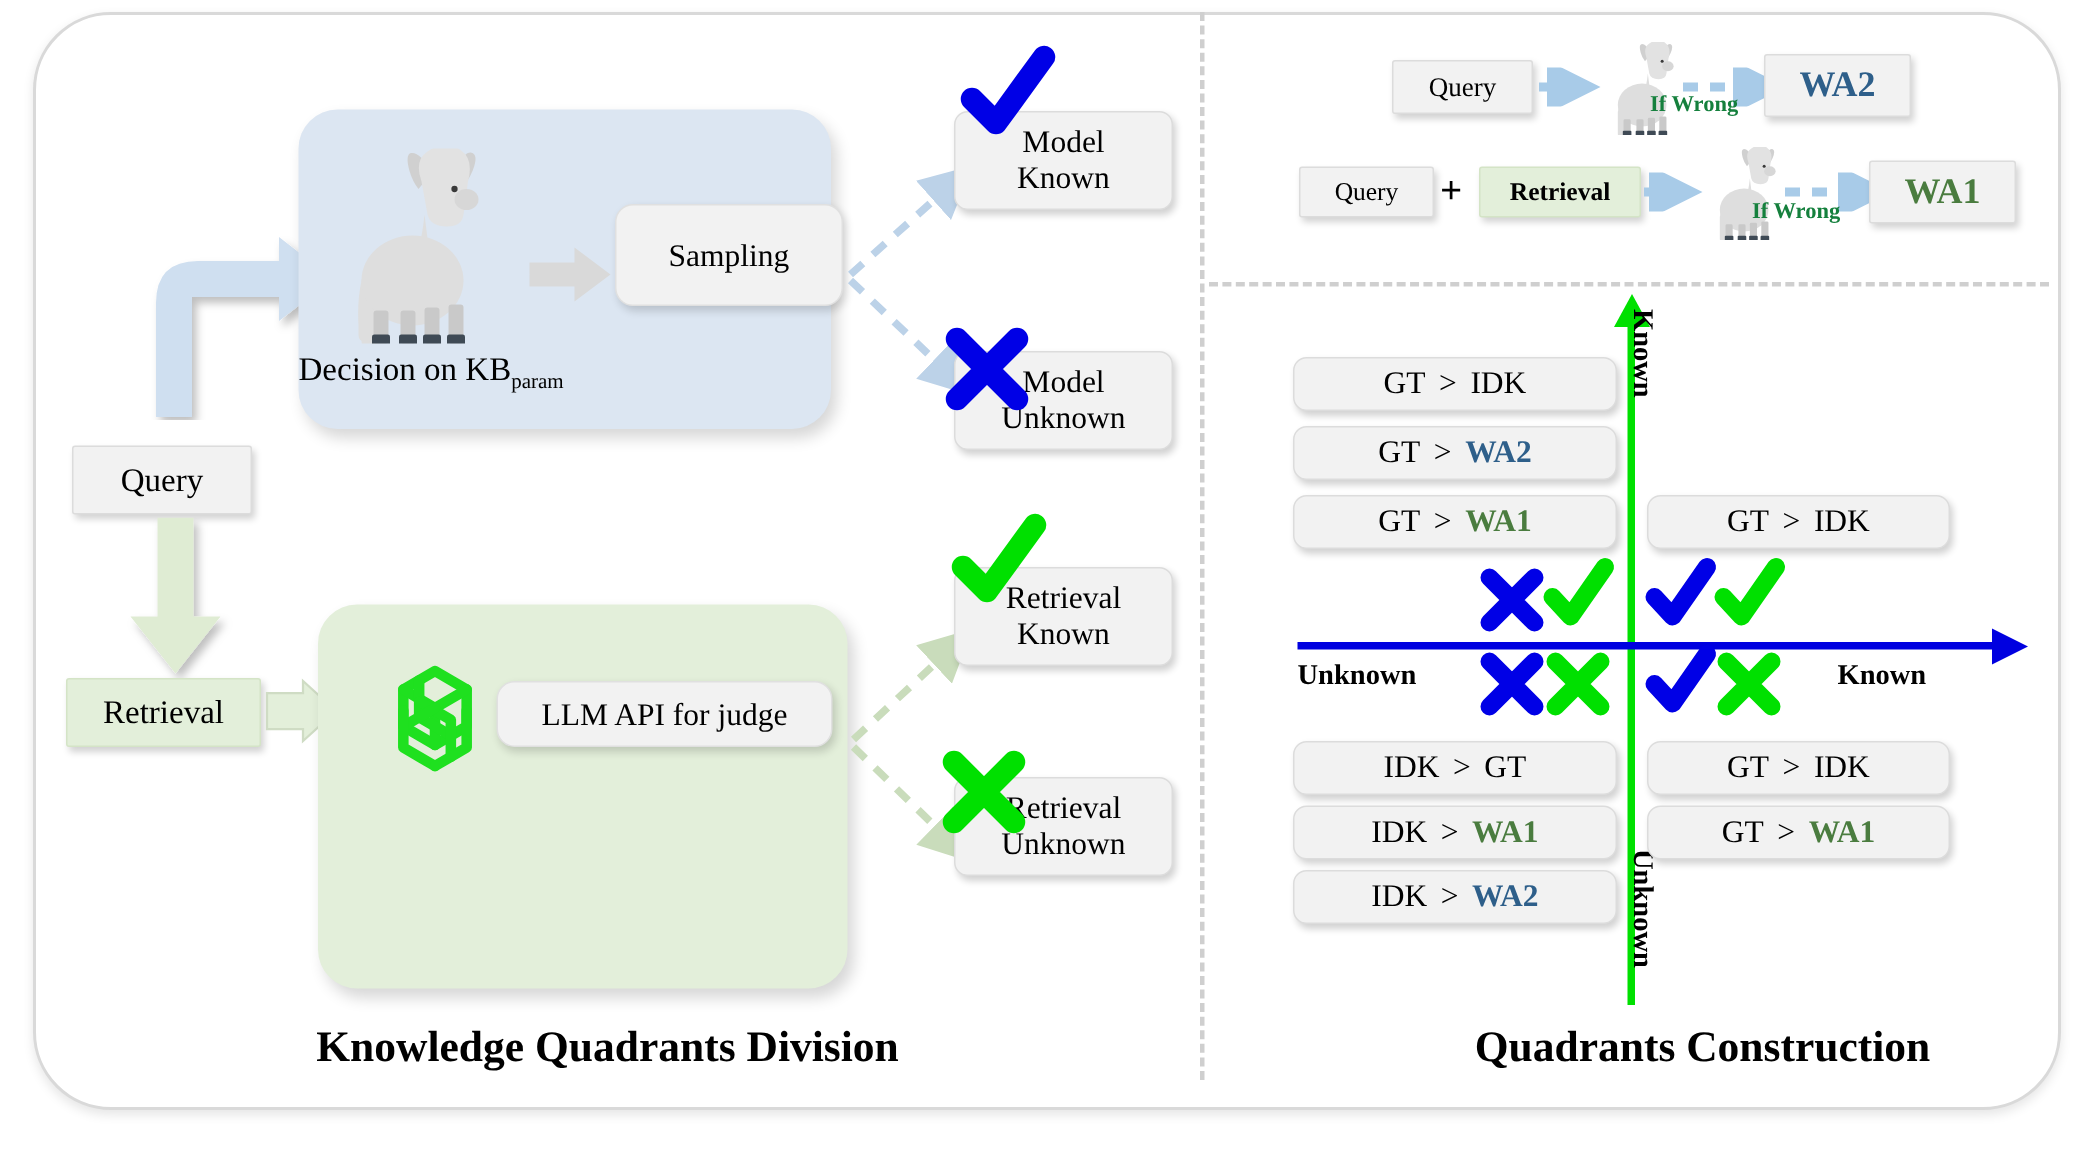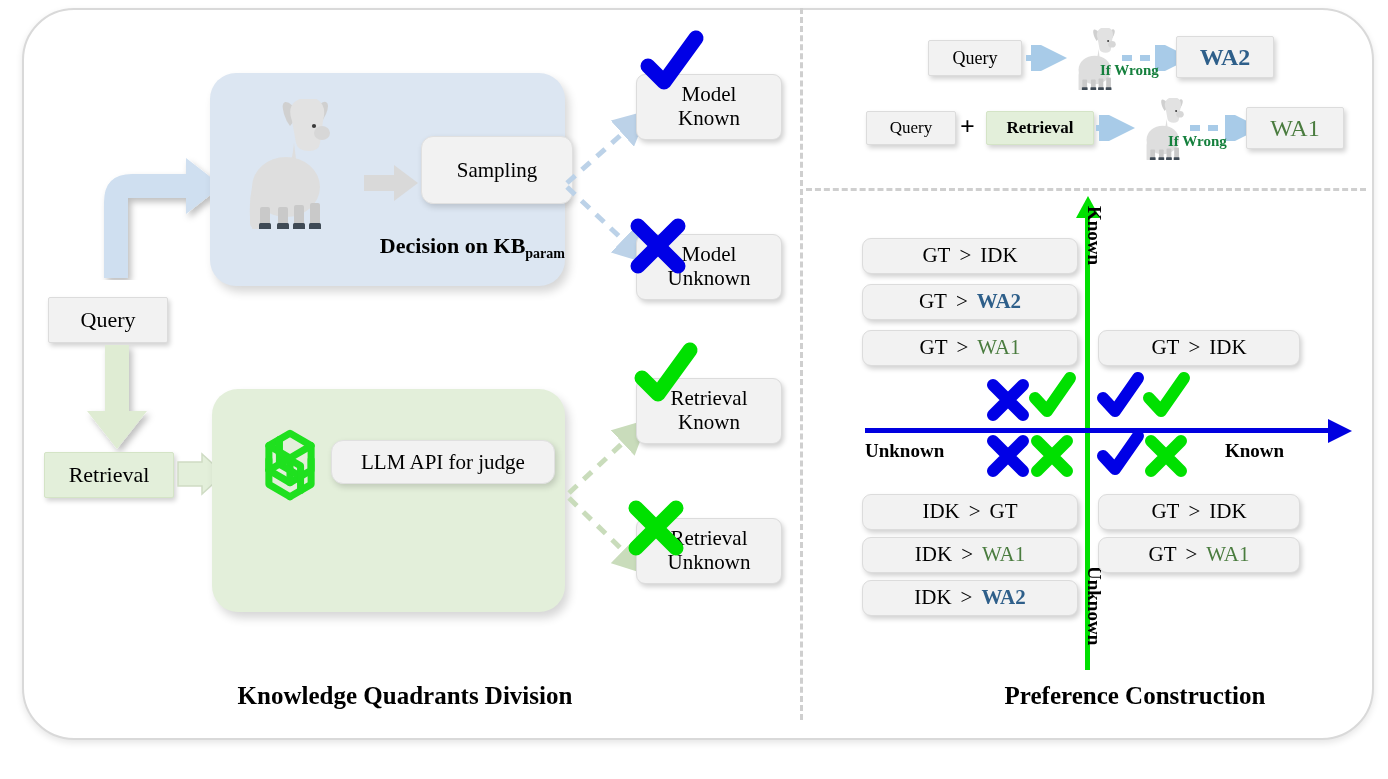--- a/index.html
+++ b/index.html
@@ -33,22 +33,22 @@
   .gbox.sq{border-radius:2px;}
 
   
   .panel{
     position:absolute;border-radius:26px;
     box-shadow:4px 6px 10px rgba(0,0,0,.16);
   }
   .panel.blue{background:#dce6f2;}
   .panel.green{background:#e3efda;}
   .panel-caption{
-    position:absolute;width:100%;text-align:right;
-    font-weight:bold;font-size:22px;color:#000;
+    position:absolute;width:100%;text-align:left;
+    font-weight:normal;font-size:22px;color:#000;
   }
   .sub{font-size:14px;vertical-align:sub;}
 
   
   .chip{
     position:absolute;background:#f2f2f2;border:1px solid #e0e0e0;
     border-radius:12px;box-shadow:2px 3px 6px rgba(0,0,0,.16);
     display:flex;align-items:center;justify-content:center;
     font-size:21px;color:#000;
   }
@@ -58,28 +58,28 @@
   .mark svg{display:block;overflow:visible;}
 
   
   .axis-h{position:absolute;background:#0000e0;height:5px;}
   .axis-v{position:absolute;background:#00e000;width:5px;}
   .axis-label{position:absolute;font-weight:bold;font-size:19px;color:#000;}
   .axis-label.rot{transform-origin:left top;transform:rotate(90deg);white-space:nowrap;}
 
   
   .sec-title{
-    position:absolute;font-weight:bold;font-size:25px;color:#000;
+    position:absolute;font-weight:bold;font-size:29px;color:#000;
     text-align:center;white-space:nowrap;
   }
 
   
   .conn{position:absolute;}
   .wa-blue{color:#2e5f8a;font-weight:bold;}
-  .wa-green{color:#4a7c3f;font-weight:normal;}
+  .wa-green{color:#4a7c3f;font-weight:bold;}
   .ifwrong{
     position:absolute;color:#15803d;font-weight:bold;font-size:15px;white-space:nowrap;
   }
   .plus{position:absolute;font-size:26px;font-weight:bold;color:#000;}
 </style>
 </head>
 <body>
 
 <div class="stage">
 
@@ -105,21 +105,21 @@
   </svg>
 
   <div class="gbox sq" style="left:44px;top:452px;width:128px;height:44px;font-size:22px;background:#e3efda;border-color:#d4e4c6;">
     <span>Retrieval</span>
   </div>
 
   <svg class="conn" style="left:176px;top:452px;width:52px;height:44px;">
     <path d="M 2,10 L 2,34 L 26,34 L 26,42 L 48,22 L 26,2 L 26,10 Z" fill="#e3efda" stroke="#cfdcc4" stroke-width="1.5"></path>
   </svg>
 
-  <div class="panel blue" style="left:210px;top:73px;width:355px;height:213px;">
+  <div class="panel blue" style="left:199px;top:73px;width:355px;height:213px;">
 
     <svg style="position:absolute;left:34px;top:26px;width:106px;height:130px;">
       <g>
         <path d="M55,16 q-8,-14 -14,-13 q-4,1 -1,12 q2,7 6,12 Z" fill="#d0d0d0"></path>
         <path d="M70,14 q7,-13 12,-11 q4,2 0,12 q-3,7 -7,11 Z" fill="#d0d0d0"></path>
         <path d="M48,22 q-5,-14 4,-20 q12,-8 22,-1 q9,6 5,21 l-3,22 q-1,8 -11,8 q-11,0 -13,-8 Z" fill="#e2e2e2"></path>
         <ellipse cx="78" cy="34" rx="8" ry="7" fill="#d7d7d7"></ellipse>
         <circle cx="70" cy="27" r="2.1" fill="#3a3a3a"></circle>
         <path d="M50,44 q-2,20 -6,26 q-8,10 -22,12 q-12,2 -14,16 l0,30 q0,6 5,6 q5,0 5,-6 l0,-26 q14,-2 24,-10 q8,-6 12,-16 Z" fill="#dedede"></path>
         <path d="M30,66 q-18,4 -22,22 q-3,14 -2,30 l0,6 q0,5 5,5 q5,0 5,-5 l0,-28 q1,-14 16,-20 Z" fill="#dedede"></path>
@@ -141,21 +141,21 @@
 
     <div class="chip" style="left:211px;top:63px;width:150px;height:66px;">
       <span>Sampling</span>
     </div>
 
     <div class="panel-caption" style="top:160px;">
       <span>Decision on KB</span><span class="sub">param</span>
     </div>
   </div>
 
-  <div class="panel green" style="left:212px;top:389px;width:353px;height:223px;">
+  <div class="panel green" style="left:212px;top:403px;width:353px;height:256px;">
 
     <svg style="position:absolute;left:34px;top:32px;width:88px;height:88px;" viewBox="0 0 100 100">
       <g fill="none" stroke="#1fe01f" stroke-width="8" stroke-linejoin="round" stroke-linecap="round">
         <path d="M50 14 L74 28 L74 56 L50 70 L26 56 L26 28 Z"></path>
         <path d="M26 28 L50 42 L50 70"></path>
         <path d="M74 28 L50 42"></path>
         <path d="M38 21 L38 49 L62 63"></path>
         <path d="M62 79 L62 51 L38 37"></path>
         <path d="M26 56 L50 42"></path>
         <path d="M50 86 L26 72 L26 44"></path>
@@ -411,15 +411,15 @@
     <svg width="48" height="46">
         <path d="M7,24 L19,37 L42,4" stroke="#0000e6" stroke-width="12" fill="none" stroke-linecap="round" stroke-linejoin="round"></path>
       </svg>
   </div>
   <div class="mark" style="left:1144px;top:434px;">
     <svg width="44" height="44">
         <path d="M7,7 L37,37 M37,7 L7,37" stroke="#00e000" stroke-width="12" stroke-linecap="round"></path>
       </svg>
   </div>
 
-  <div class="sec-title" style="left:945px;top:682px;width:380px;">Preference  Construction</div>
+  <div class="sec-title" style="left:945px;top:682px;width:380px;">Quadrants  Construction</div>
 
 </div>
 
 </body></html>

